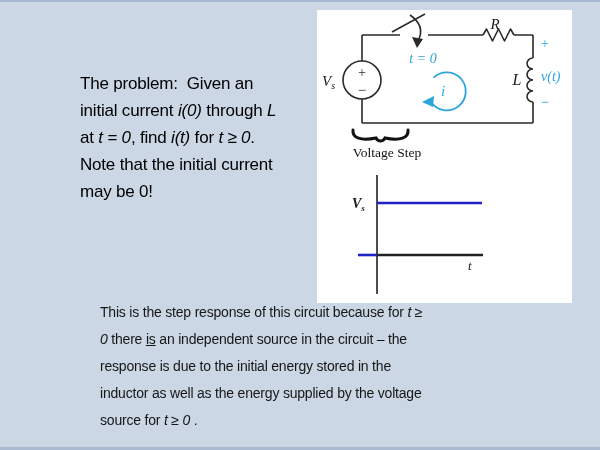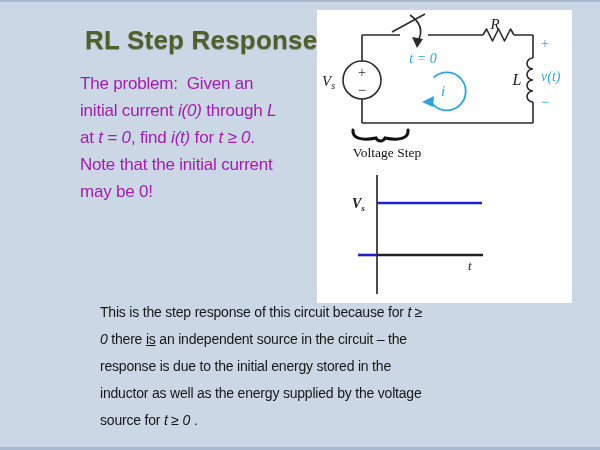--- a/index.html
+++ b/index.html
@@ -4,34 +4,33 @@
 <style>
   html,body{margin:0;padding:0;}
   .slide{position:relative;width:600px;height:450px;background:#ccd7e5;overflow:hidden;
          font-family:"Liberation Sans",sans-serif;}
   .edge{position:absolute;left:0;right:0;background:#a9bad0;}
   .edge.top{top:0;height:2px;}
   .edge.bottom{bottom:0;height:3px;}
   .title{position:absolute;left:85px;top:25px;margin:0;font-size:26px;font-weight:600;
          color:#50602a;letter-spacing:.2px;text-shadow:0 1px 1px rgba(40,50,20,.35);}
   .problem{position:absolute;left:80px;top:70px;margin:0;font-size:17px;line-height:27px;
-           color:#a21caf;letter-spacing:-.2px;white-space:nowrap;}
+           color:#000000;letter-spacing:-.2px;white-space:nowrap;}
   .explain{position:absolute;left:100px;top:299px;margin:0;font-size:14px;line-height:27px;
            color:#161616;letter-spacing:-.2px;white-space:nowrap;}
   .figure{position:absolute;left:317px;top:10px;width:255px;height:293px;background:#ffffff;}
   .figure svg{display:block;}
   svg text{font-family:"Liberation Serif","DejaVu Serif",serif;}
 </style>
 </head>
 <body>
 
 <div class="slide">
   <div class="edge top"></div>
 
-  <h1 class="title">RL Step Response</h1>
 
   <p class="problem"><span>The problem: &nbsp;Given an</span><br><span>initial current </span><span style="font-style: italic;">i(0)</span><span> through </span><span style="font-style: italic;">L</span><br><span>at </span><span style="font-style: italic;">t = 0</span><span>, find </span><span style="font-style: italic;">i(t)</span><span> for </span><span style="font-style: italic;">t ≥ 0</span><span>.</span><br><span>Note that the initial current</span><br><span>may be 0!</span></p>
 
   <div class="figure">
     <svg width="255" height="293" viewBox="0 0 255 293">
 
       <path d="M45,51 V25 M45,25 H83 M111,25 H166 M197,25 H216 M216,25 V48 M216,92 V113 M216,113 H45 M45,113 V89" fill="none" stroke="#2b2b2b" stroke-width="1.6"></path>
 
       <path d="M166,25 l3.5,-6 l6,12 l6,-12 l6,12 l6,-12 l3.5,6" fill="none" stroke="#2b2b2b" stroke-width="1.6" stroke-linejoin="round"></path>
 

